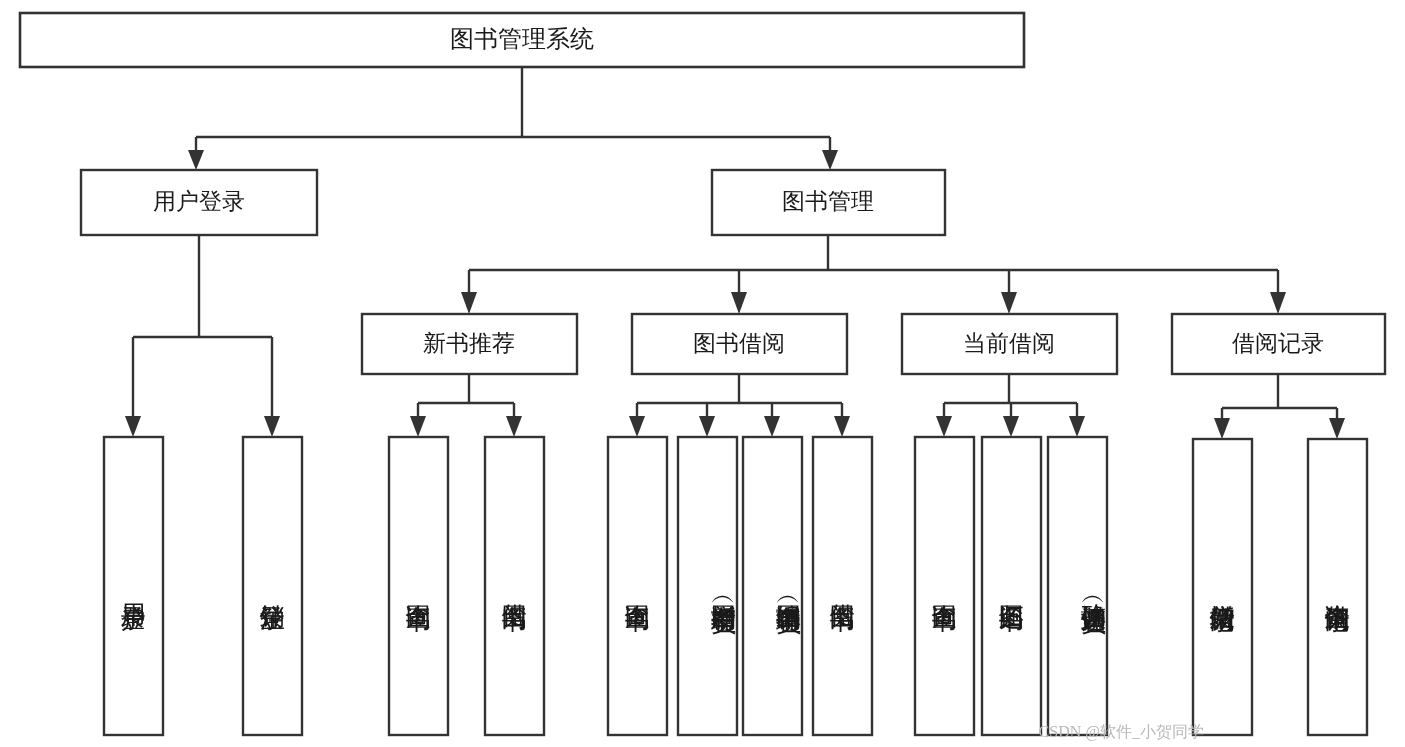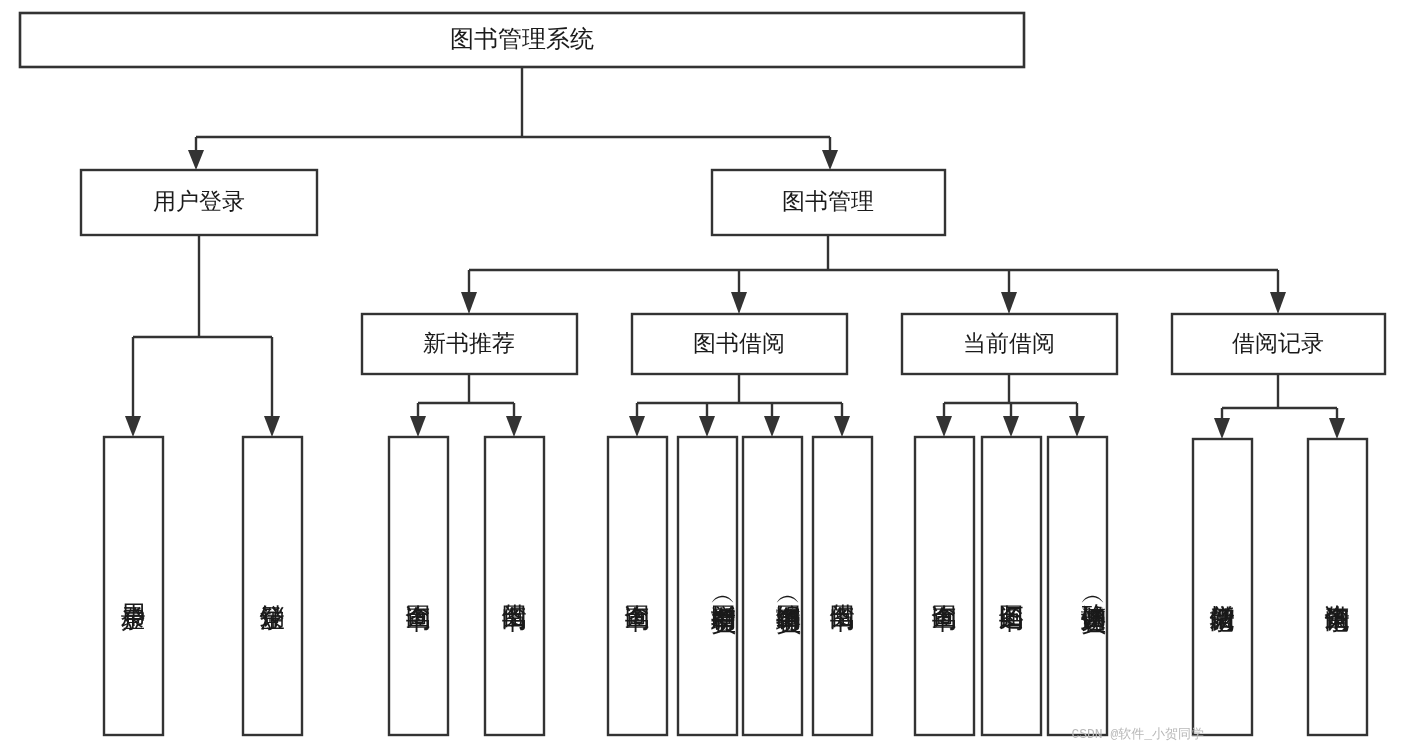--- a/index.html
+++ b/index.html
@@ -67,22 +67,22 @@
     letter-spacing: 1px;
     white-space: nowrap;
     text-align: center;
     pointer-events: none;
     user-select: none;
   }
   .watermark {
     position: absolute;
     right: 14px;
     bottom: 4px;
-    font-family: Liberation Mono, monospace;
-    font-size: 13px;
+    font-family: Liberation Serif, serif;
+    font-size: 16px;
     color: #b8b8b8;
     white-space: nowrap;
     user-select: none;
   }
 </style>
 </head>
 <body>
 
 <div id="diagram-root">
 

